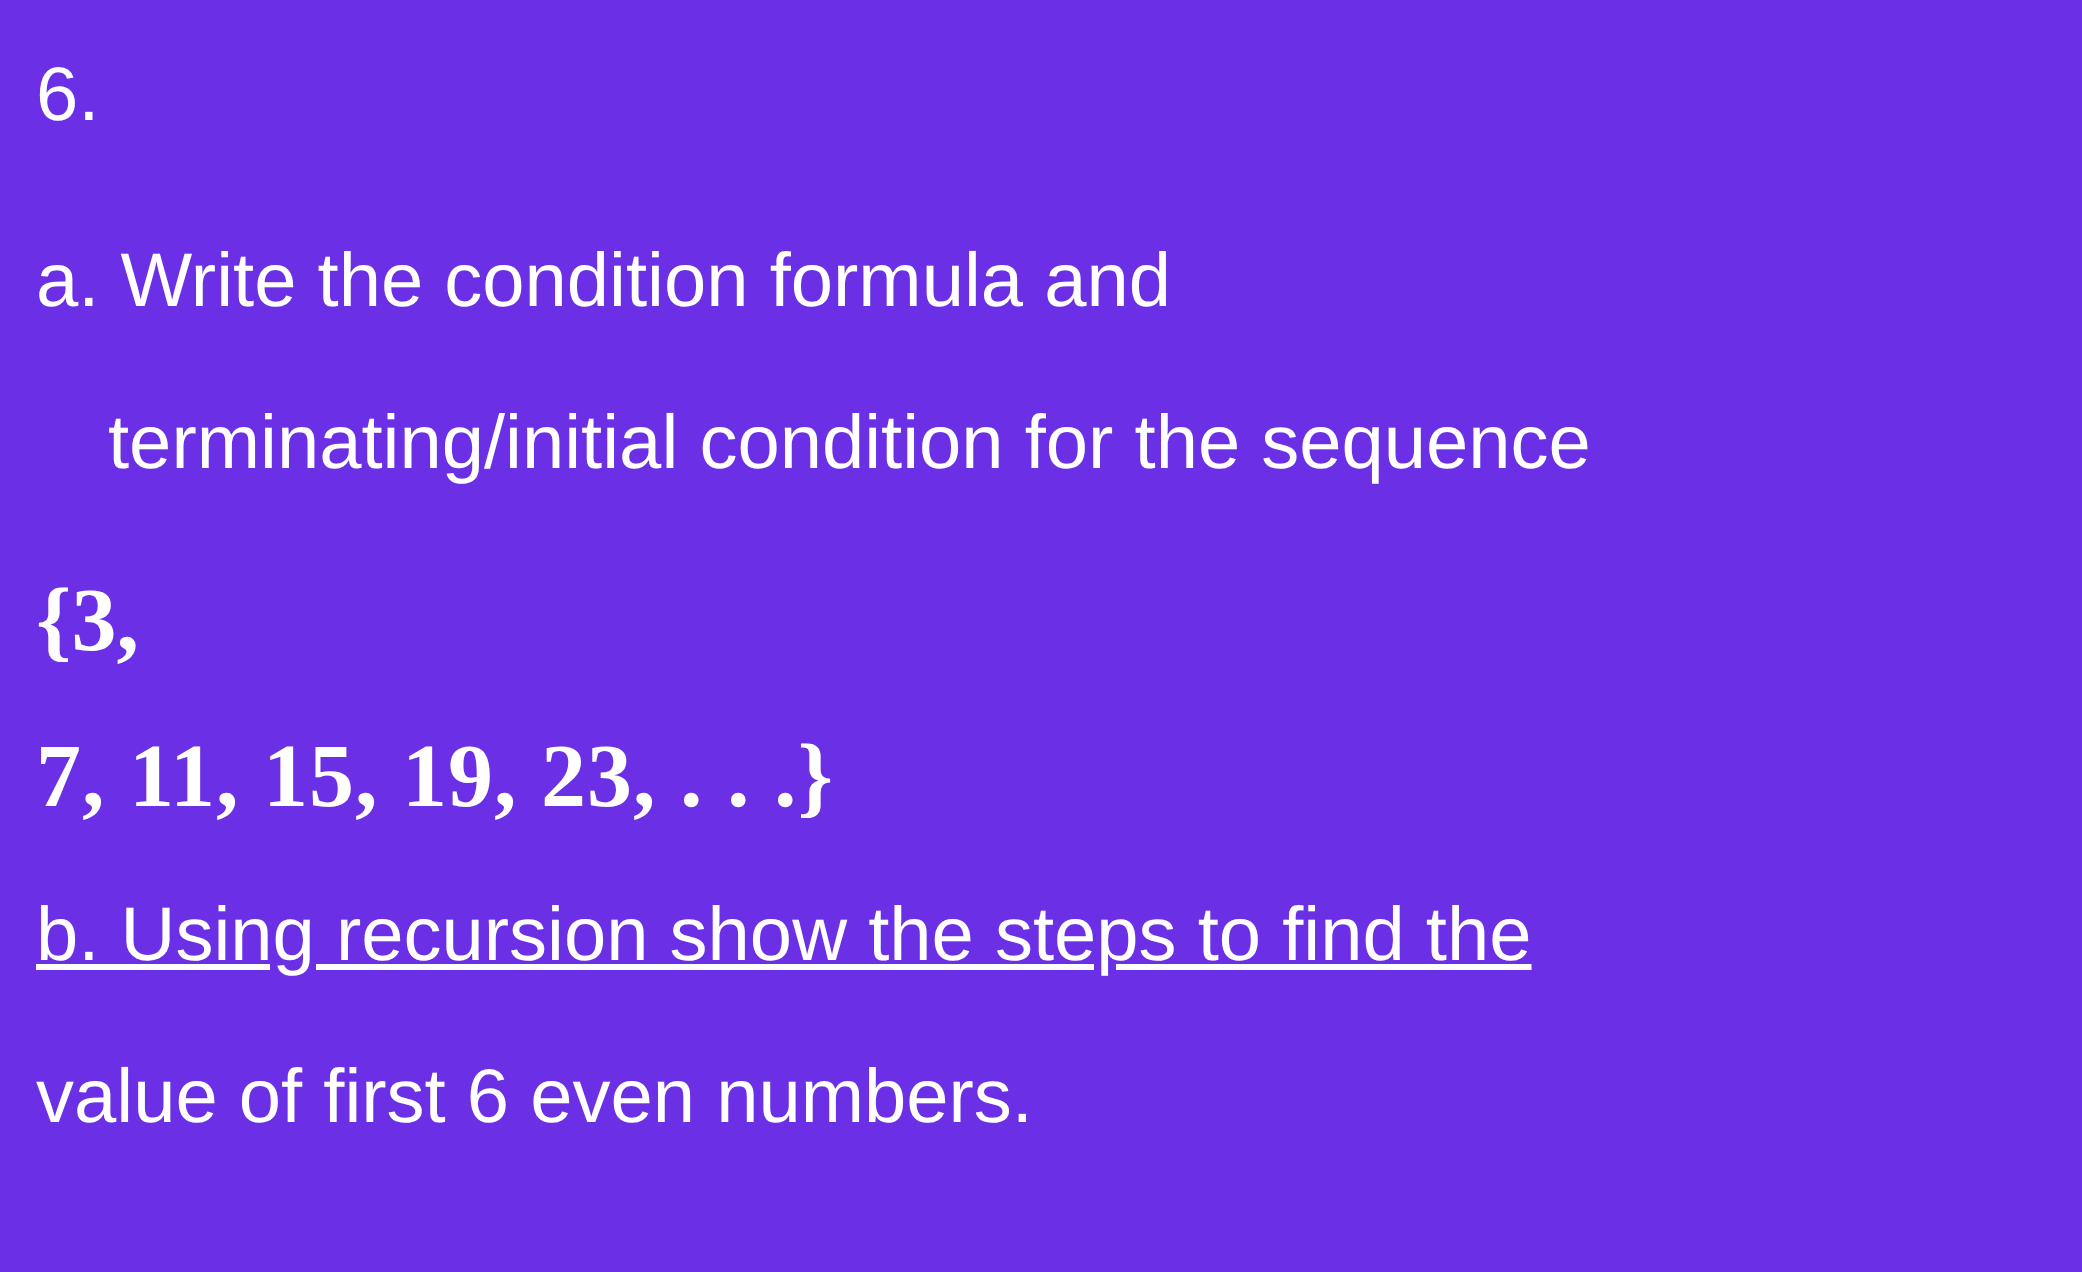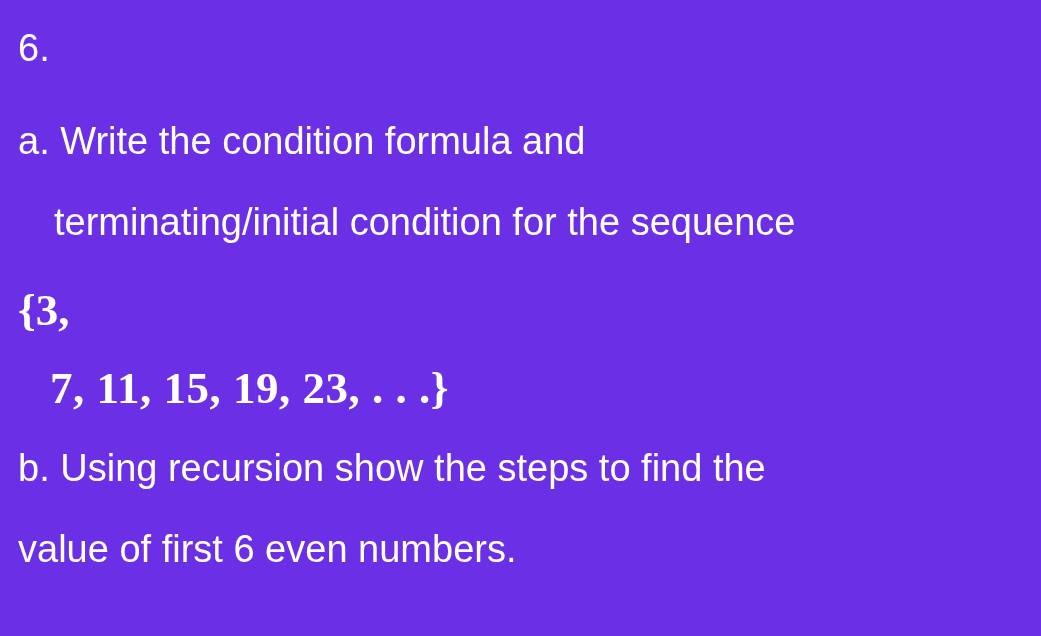--- a/index.html
+++ b/index.html
@@ -39,25 +39,25 @@
       font-size: 45px;
       margin-bottom: 6px;
     }
     
     .math-sequence {
       font-family: 'Times New Roman', Times, serif;
       font-weight: bold;
       font-size: 45px;
       margin-bottom: 14px;
       letter-spacing: 0.5px;
-      margin-left: 32px;
     }
     
     .part-b-line1 {
       margin-bottom: 20px;
+      text-decoration: underline;
     }
   </style>
 </head>
 <body>
 
 <div class="question-number">6.</div>
 
 <div class="part-a-line1">a. Write the condition formula and</div>
 
 <div class="part-a-line2">terminating/initial condition for the sequence</div>

